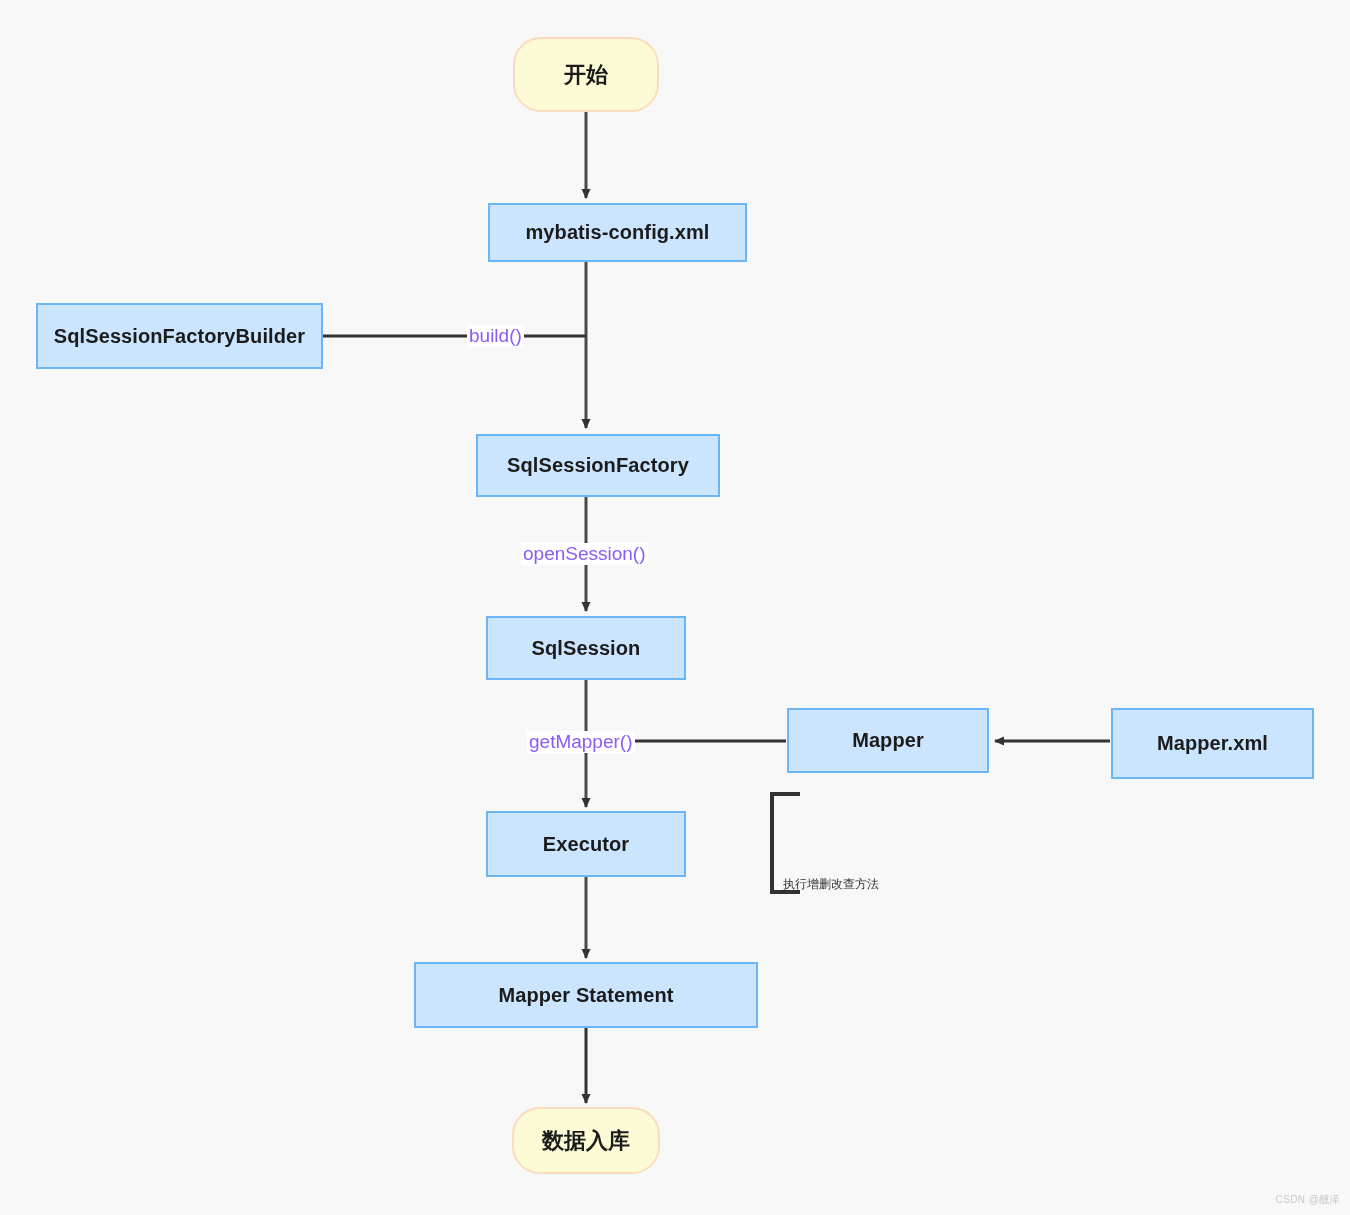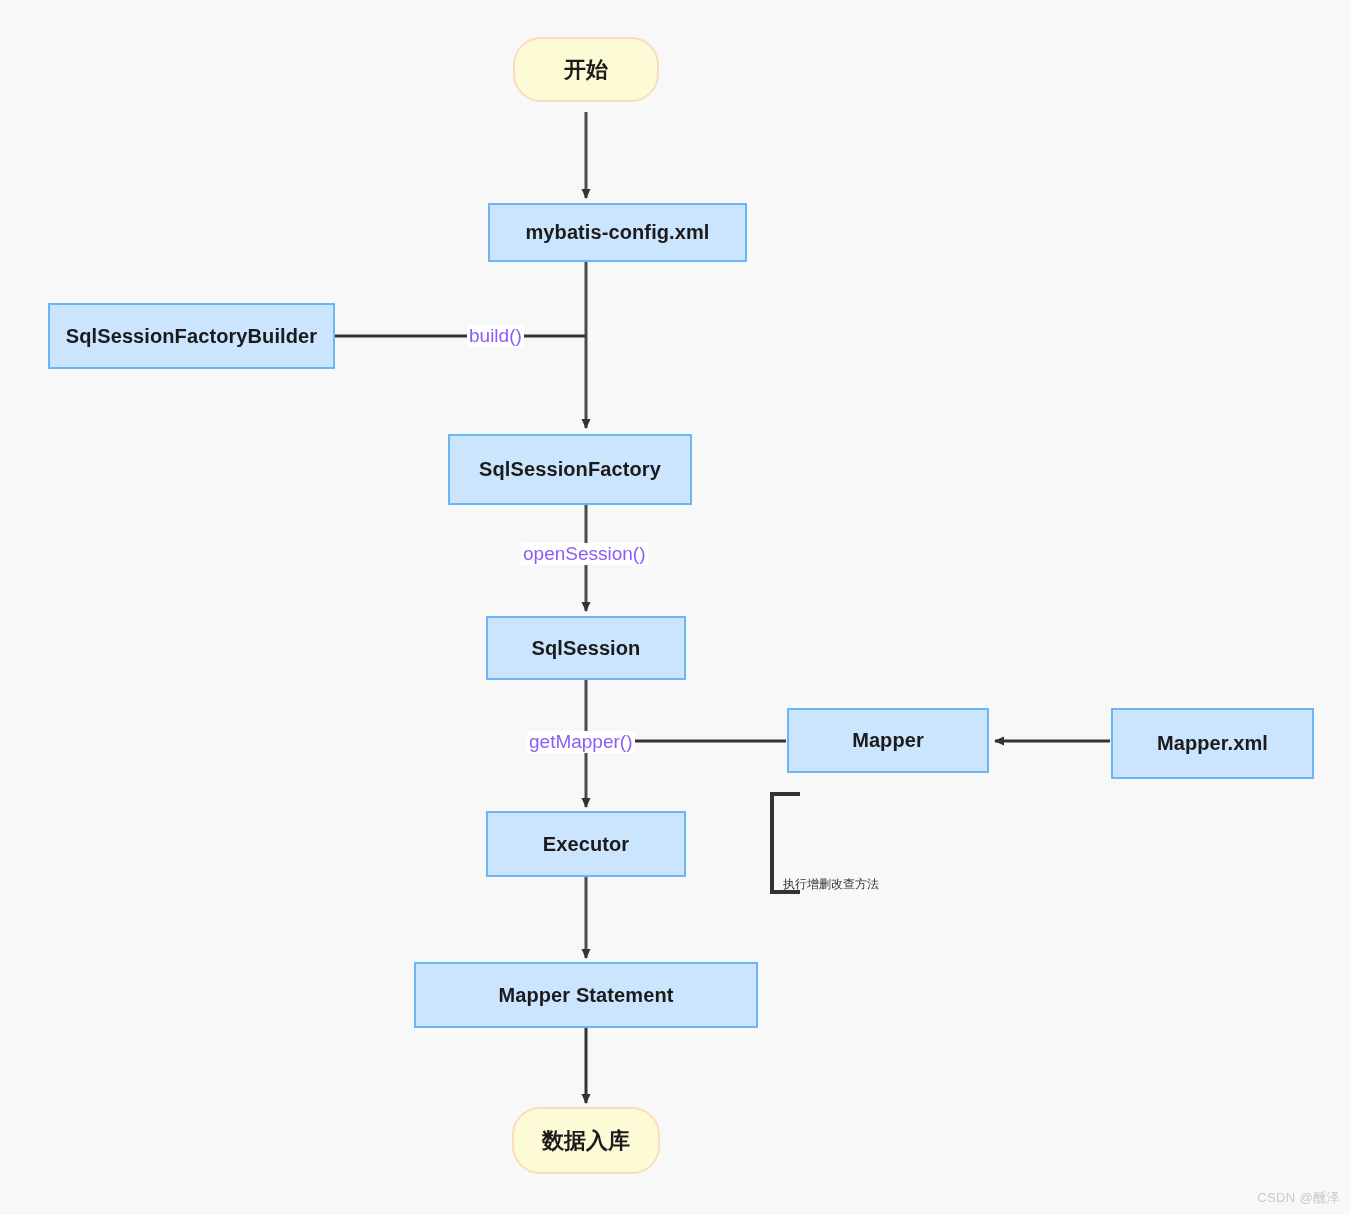--- a/index.html
+++ b/index.html
@@ -58,21 +58,21 @@
     color: #333333;
     font-size: 12px;
     line-height: 24px;
     white-space: nowrap;
     margin-top: 41px;
   }
   .watermark {
     position: absolute;
     right: 10px;
     bottom: 8px;
-    font-size: 13px;
+    font-size: 10px;
     color: #c9c9cf;
     letter-spacing: 0.4px;
     white-space: nowrap;
   }
 </style>
 </head>
 <body>
 
 <svg id="canvas" viewBox="0 0 1350 1215">
   <defs>
@@ -95,33 +95,33 @@
 
   <line x1="1110" y1="741" x2="995" y2="741" stroke="#333333" stroke-width="3" marker-end="url(#arrowEnd)"></line>
 
   <line x1="586" y1="877" x2="586" y2="958" stroke="#4a4a4a" stroke-width="3" marker-end="url(#arrowEnd)"></line>
 
   <line x1="586" y1="1028" x2="586" y2="1103" stroke="#333333" stroke-width="3" marker-end="url(#arrowEnd)"></line>
 
   <path d="M800,794 L772,794 L772,892 L800,892" fill="none" stroke="#333333" stroke-width="4"></path>
 </svg>
 
-<div class="node node-terminal" style="left:513px; top:37px; width:146px; height:65px;">
+<div class="node node-terminal" style="left:513px; top:37px; width:146px; height:75px;">
   <span>开始</span>
 </div>
 
 <div class="node node-process" style="left:456px; top:203px; width:259px; height:59px;margin-left:32px;">
   <span>mybatis-config.xml</span>
 </div>
 
-<div class="node node-process" style="left:48px; top:303px; width:287px; height:66px;">
+<div class="node node-process" style="left:36px; top:303px; width:287px; height:66px;">
   <span>SqlSessionFactoryBuilder</span>
 </div>
 
-<div class="node node-process" style="left:448px; top:434px; width:244px; height:71px;">
+<div class="node node-process" style="left:476px; top:434px; width:244px; height:63px;">
   <span>SqlSessionFactory</span>
 </div>
 
 <div class="node node-process" style="left:486px; top:616px; width:200px; height:64px;justify-content:center;">
   <span>SqlSession</span>
 </div>
 
 <div class="node node-process" style="left:787px; top:708px; width:202px; height:65px;">
   <span>Mapper</span>
 </div>

